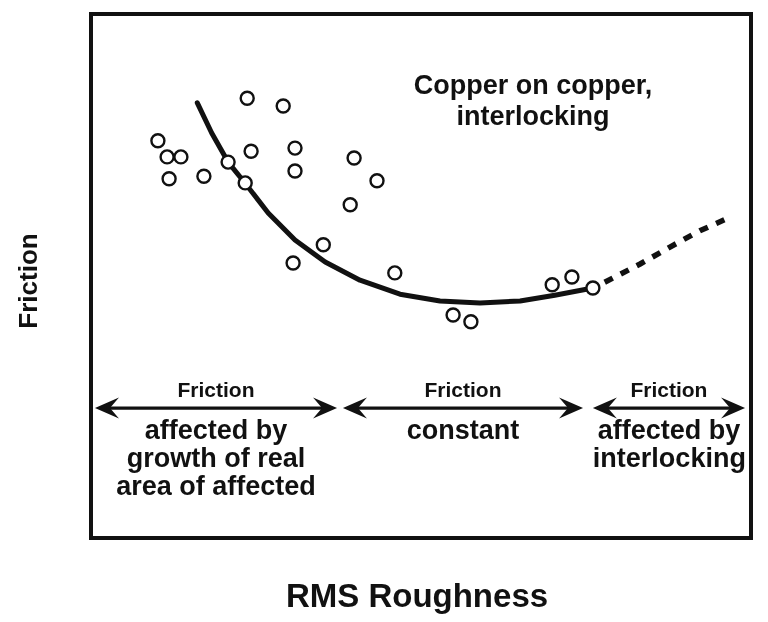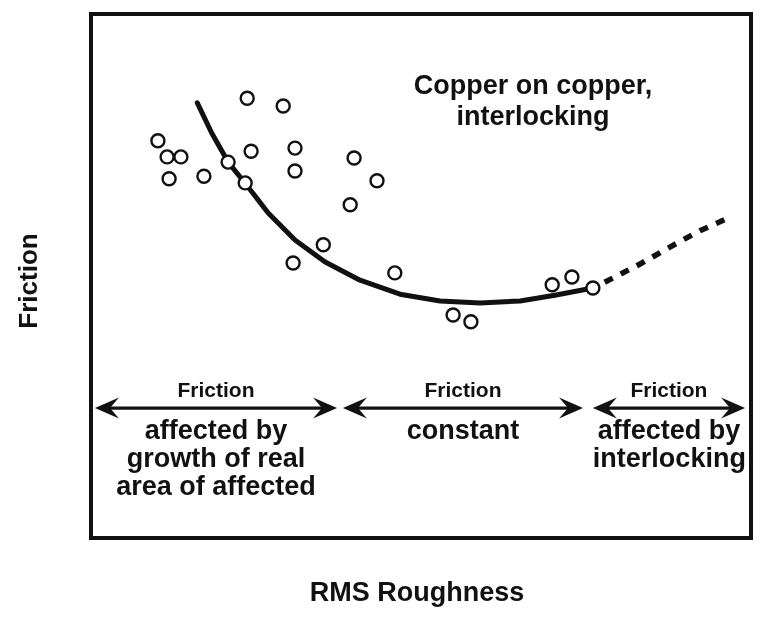--- a/index.html
+++ b/index.html
@@ -15,21 +15,21 @@
   .chart-title{
     position:absolute;left:383px;top:70px;width:300px;text-align:center;
     font-size:27px;font-weight:700;line-height:31px;letter-spacing:0;
   }
   .ylabel{
     position:absolute;left:28px;top:281px;transform:translate(-50%,-50%) rotate(-90deg);
     font-size:26px;font-weight:700;white-space:nowrap;
   }
   .xlabel{
     position:absolute;left:417px;top:577px;transform:translateX(-50%);
-    font-size:27px;font-weight:700;white-space:nowrap;
+    font-size:33px;font-weight:700;white-space:nowrap;
   }
   .region{position:absolute;top:376px;text-align:center;}
   .region-title{font-size:21px;font-weight:700;line-height:27px;margin-bottom:13px;}
   .region-lines{font-size:27px;font-weight:700;line-height:28px;}
 </style>
 </head>
 <body>
 
 <div class="stage">
 

